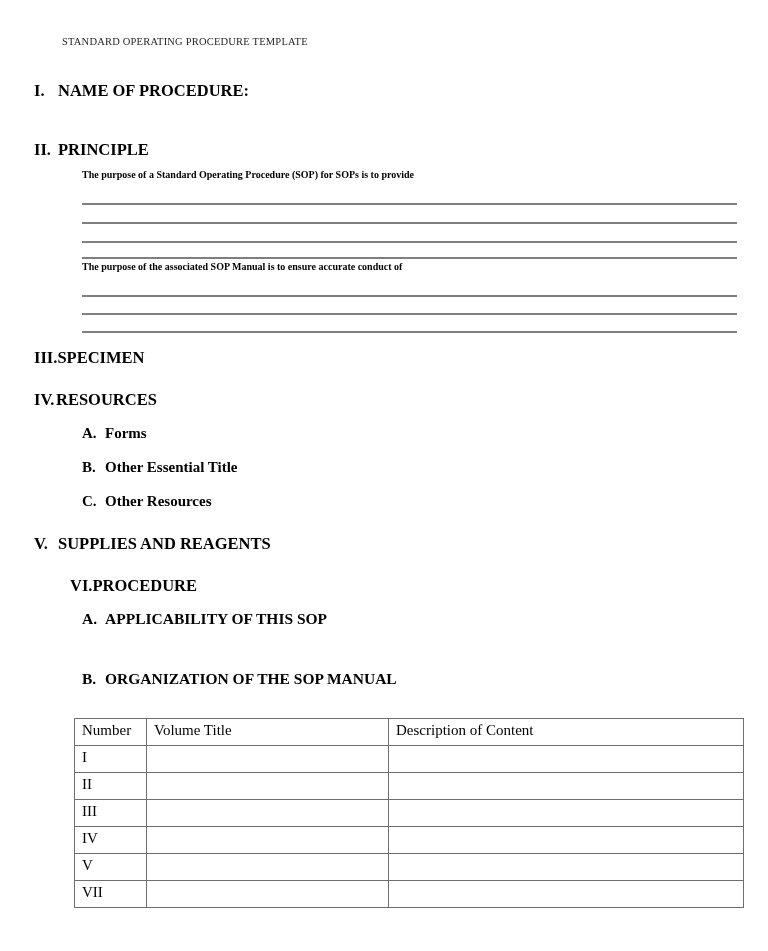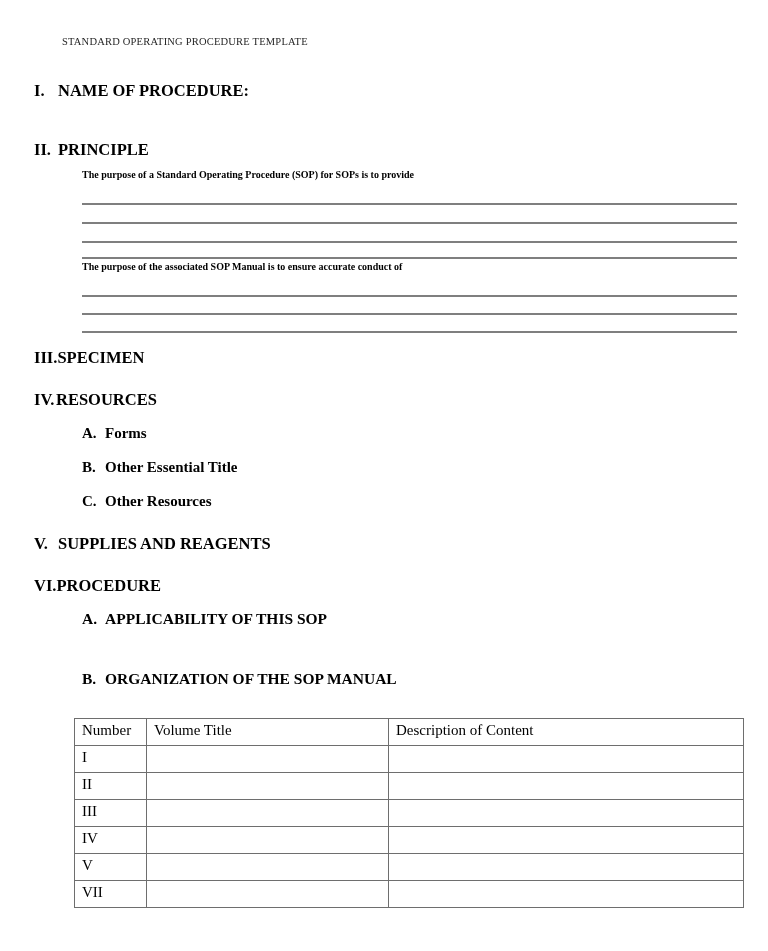--- a/index.html
+++ b/index.html
@@ -175,21 +175,21 @@
   <div class="sub" style="top:493px;">
     <span class="letter">C.</span>
     <span class="label">Other Resources</span>
   </div>
 
   <div class="section" style="top:534px;">
     <span class="num">V.</span>
     <span class="label">SUPPLIES AND REAGENTS</span>
   </div>
 
-  <div class="section" style="top:576px;">
+  <div class="section" style="top:576px;margin-left:36px;">
     <span class="num tight">VI.</span>
     <span class="label">PROCEDURE</span>
   </div>
 
   <div class="sub caps" style="top:610px;">
     <span class="letter">A.</span>
     <span class="label">APPLICABILITY OF THIS SOP</span>
   </div>
   <div class="sub caps" style="top:670px;">
     <span class="letter">B.</span>

